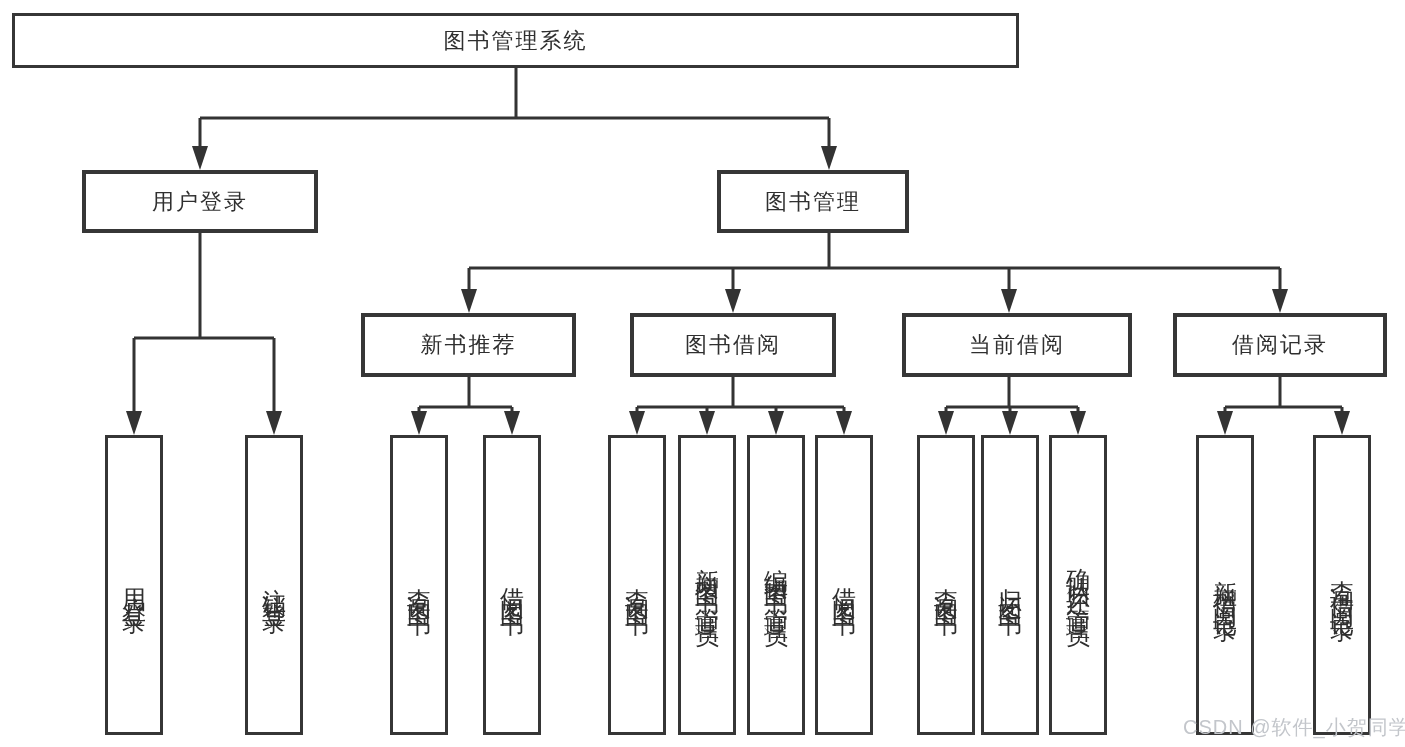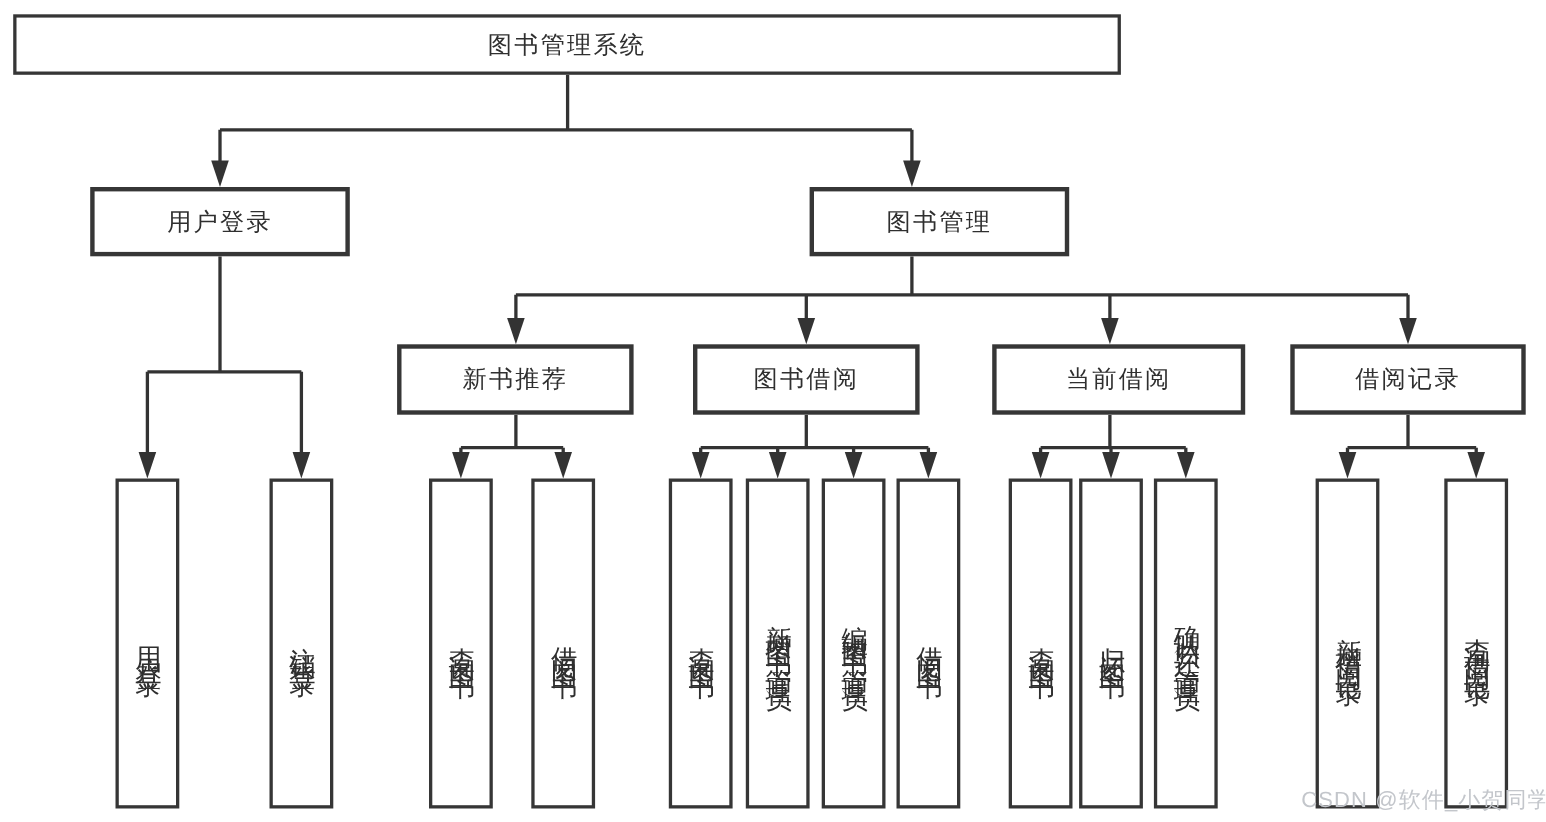--- a/index.html
+++ b/index.html
@@ -99,21 +99,21 @@
     </g>
   </svg>
 
   <div class="node" style="left:12px;top:13px;width:1007px;height:55px">
     <span class="hlabel">图书管理系统</span>
   </div>
 
   <div class="node lvl" style="left:82px;top:170px;width:236px;height:63px">
     <span class="hlabel">用户登录</span>
   </div>
-  <div class="node lvl" style="left:736px;top:170px;width:236px;height:63px">
+  <div class="node lvl" style="left:717px;top:170px;width:192px;height:63px">
     <span class="hlabel">图书管理</span>
   </div>
 
   <div class="node lvl" style="left:630px;top:313px;width:206px;height:64px">
     <span class="hlabel">图书借阅</span>
   </div>
   <div class="node lvl" style="left:361px;top:313px;width:215px;height:64px">
     <span class="hlabel">新书推荐</span>
   </div>
   <div class="node lvl" style="left:902px;top:313px;width:230px;height:64px">

